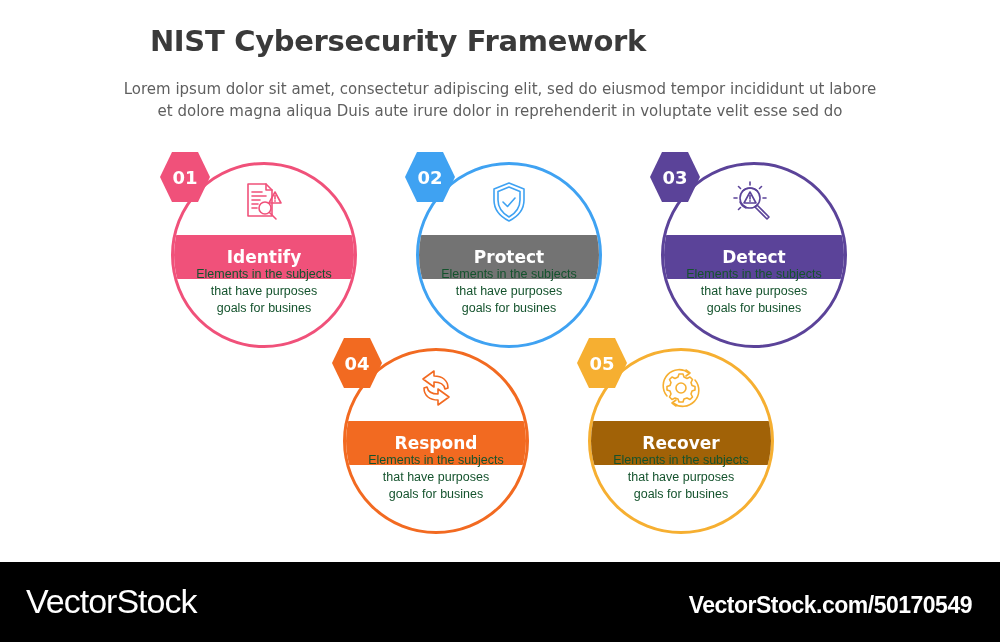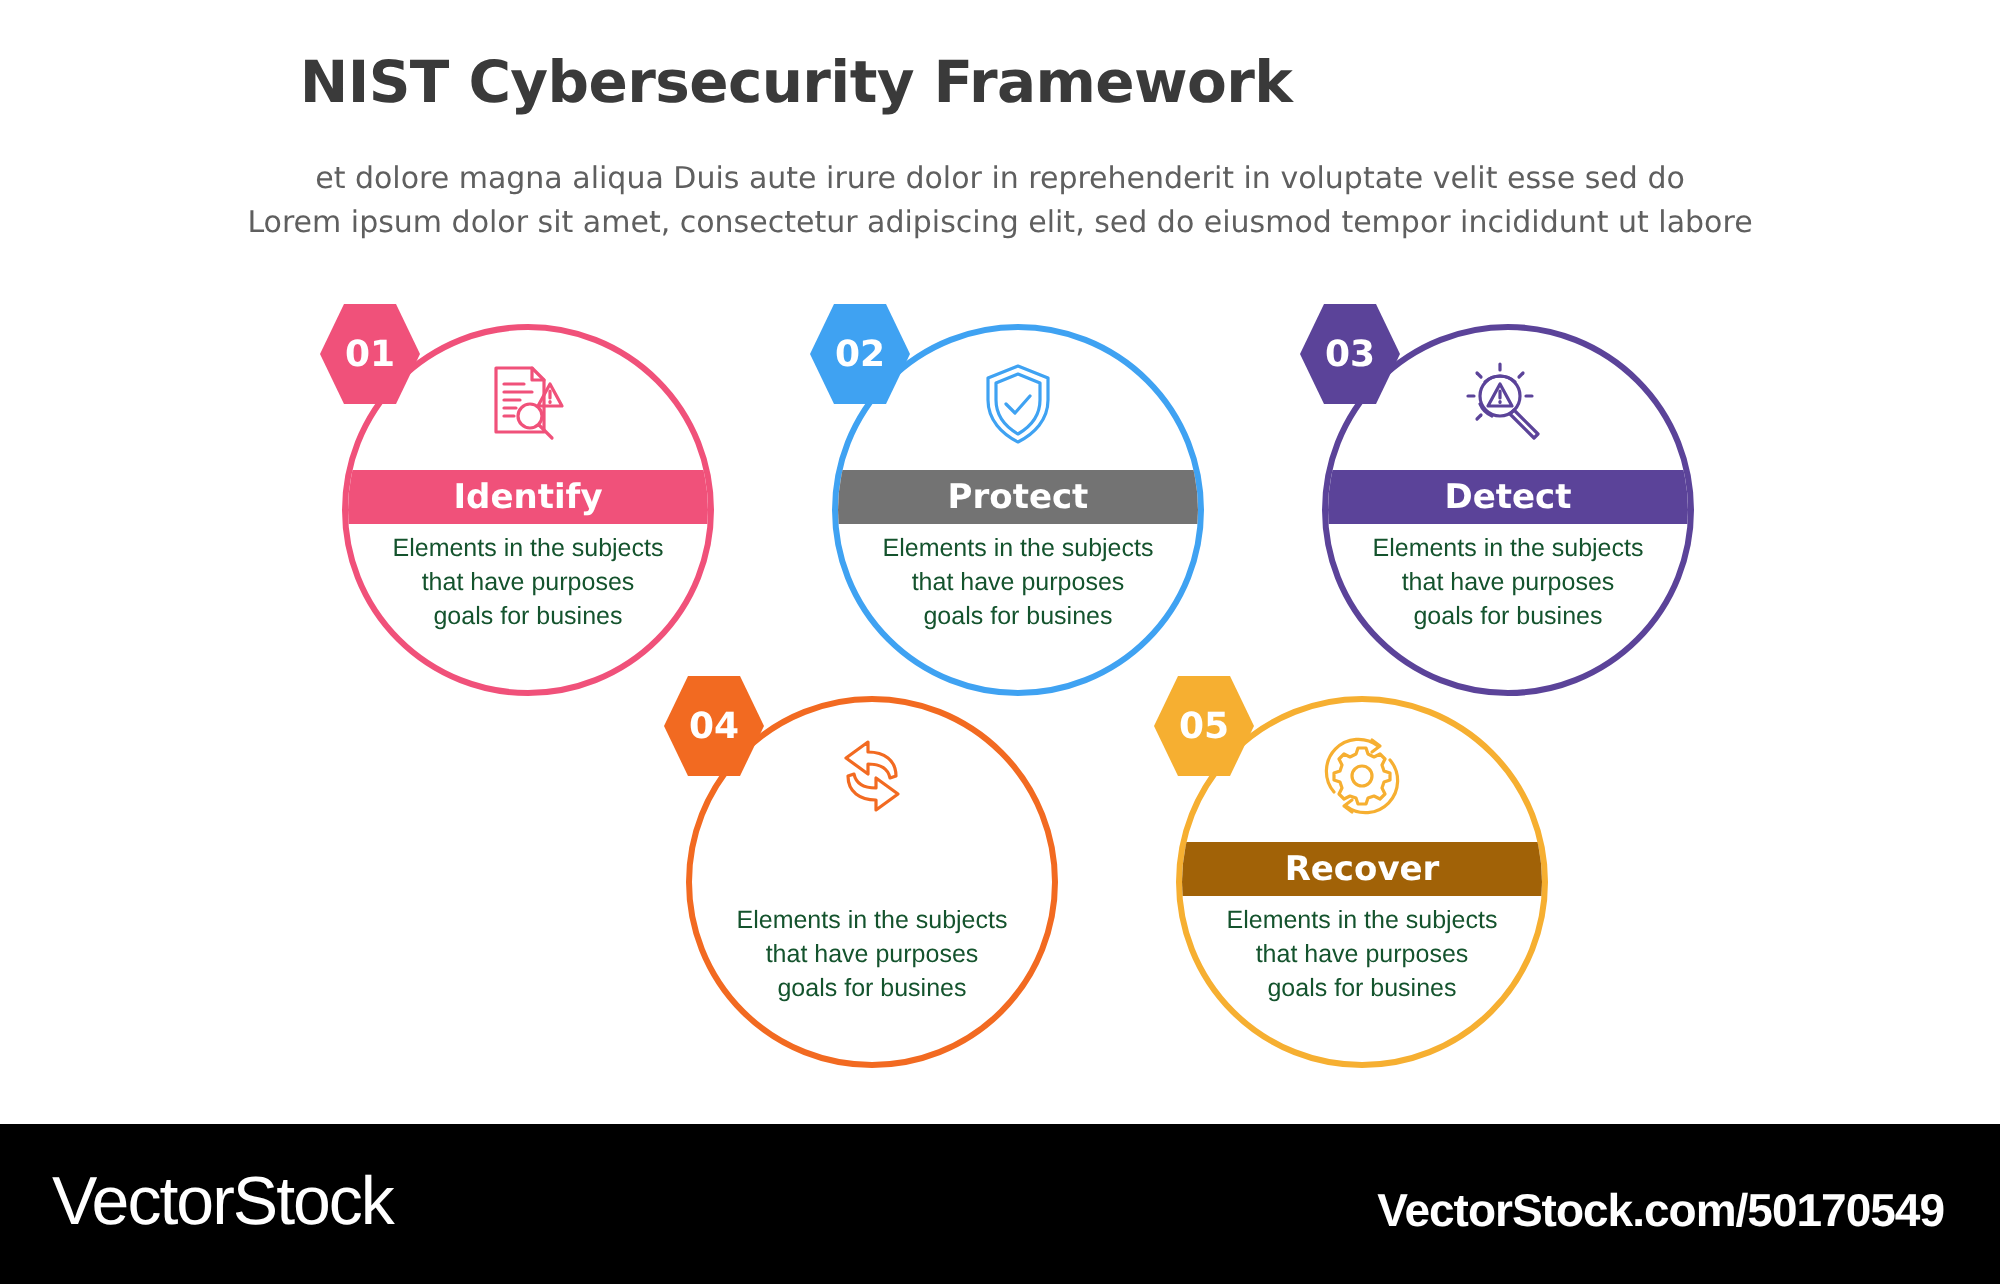--- a/index.html
+++ b/index.html
@@ -19,21 +19,21 @@
       color: #5f5f5f; font-weight: normal;
     }
     .step {
       position: absolute; width: 186px; height: 186px;
     }
     .circle {
       position: absolute; left: 0; top: 0; width: 180px; height: 180px;
       border-radius: 50%; border: 3px solid; background: #fff; overflow: hidden;
     }
     .bar {
-      position: absolute; left: 0; width: 100%; top: 70px; height: 27px;
+      position: absolute; left: 0; width: 100%; top: 70px; height: 44px;
       display: flex; align-items: center; justify-content: center;
       color: #fff; font-weight: bold; font-size: 17px;
       font-family: "DejaVu Sans", sans-serif;
     }
     .desc {
       position: absolute; left: 0; width: 100%; top: 101px;
       text-align: center; font-family: "Liberation Sans", sans-serif;
       font-size: 12.5px; line-height: 17px; color: #14532d;
     }
     .icon {
@@ -61,22 +61,22 @@
     .footer-id {
       position: absolute; right: 28px; top: 30px; color: #fff;
       font-family: "Liberation Sans", sans-serif; font-size: 23px; letter-spacing: -0.5px; font-weight: bold;
     }
   </style>
 </head>
 <body>
 
 <div class="title">NIST Cybersecurity Framework</div>
 <div class="subtitle">
+  <div>Lorem ipsum dolor sit amet, consectetur adipiscing elit, sed do eiusmod tempor incididunt ut labore</div>
   <div>et dolore magna aliqua Duis aute irure dolor in reprehenderit in voluptate velit esse sed do</div>
-  <div>Lorem ipsum dolor sit amet, consectetur adipiscing elit, sed do eiusmod tempor incididunt ut labore</div>
 </div>
 
 <div class="step" style="left:171px; top:162px;">
   <div class="circle" style="border-color:#f0517a;">
     <div class="icon">
       <svg viewBox="0 0 44 44" fill="none" stroke="#f0517a" stroke-width="1.6" stroke-linejoin="round" stroke-linecap="round">
         <path d="M6 4 H24 L30 10 V36 H6 Z"></path>
         <path d="M24 4 V10 H30"></path>
         <line x1="10" y1="12" x2="20" y2="12"></line>
         <line x1="10" y1="16" x2="24" y2="16"></line>
@@ -164,20 +164,21 @@
 </div>
 
 <div class="step" style="left:343px; top:348px;">
   <div class="circle" style="border-color:#f26a21;">
     <div class="icon">
       <svg viewBox="0 0 44 44" fill="none" stroke="#f26a21" stroke-width="1.6" stroke-linejoin="round" stroke-linecap="round">
         <path d="M34 22 C34 14 28 10 20 10 V5 L9 13 L20 21 V16 C26 16 30 18 31 23 Z"></path>
         <path d="M10 22 C10 30 16 34 24 34 V39 L35 31 L24 23 V28 C18 28 14 26 13 21 Z"></path>
       </svg>
     </div>
+    <div class="bar" style="background:#f26a21;">Respond</div>
     <div class="desc">
       <div>Elements in the subjects</div>
       <div>that have purposes</div>
       <div>goals for busines</div>
     </div>
   </div>
   <div class="hex">
     <svg viewBox="0 0 52 54">
         <polygon points="13,2 39,2 51,27 39,52 13,52 1,27" fill="#f26a21"></polygon>
       </svg>

